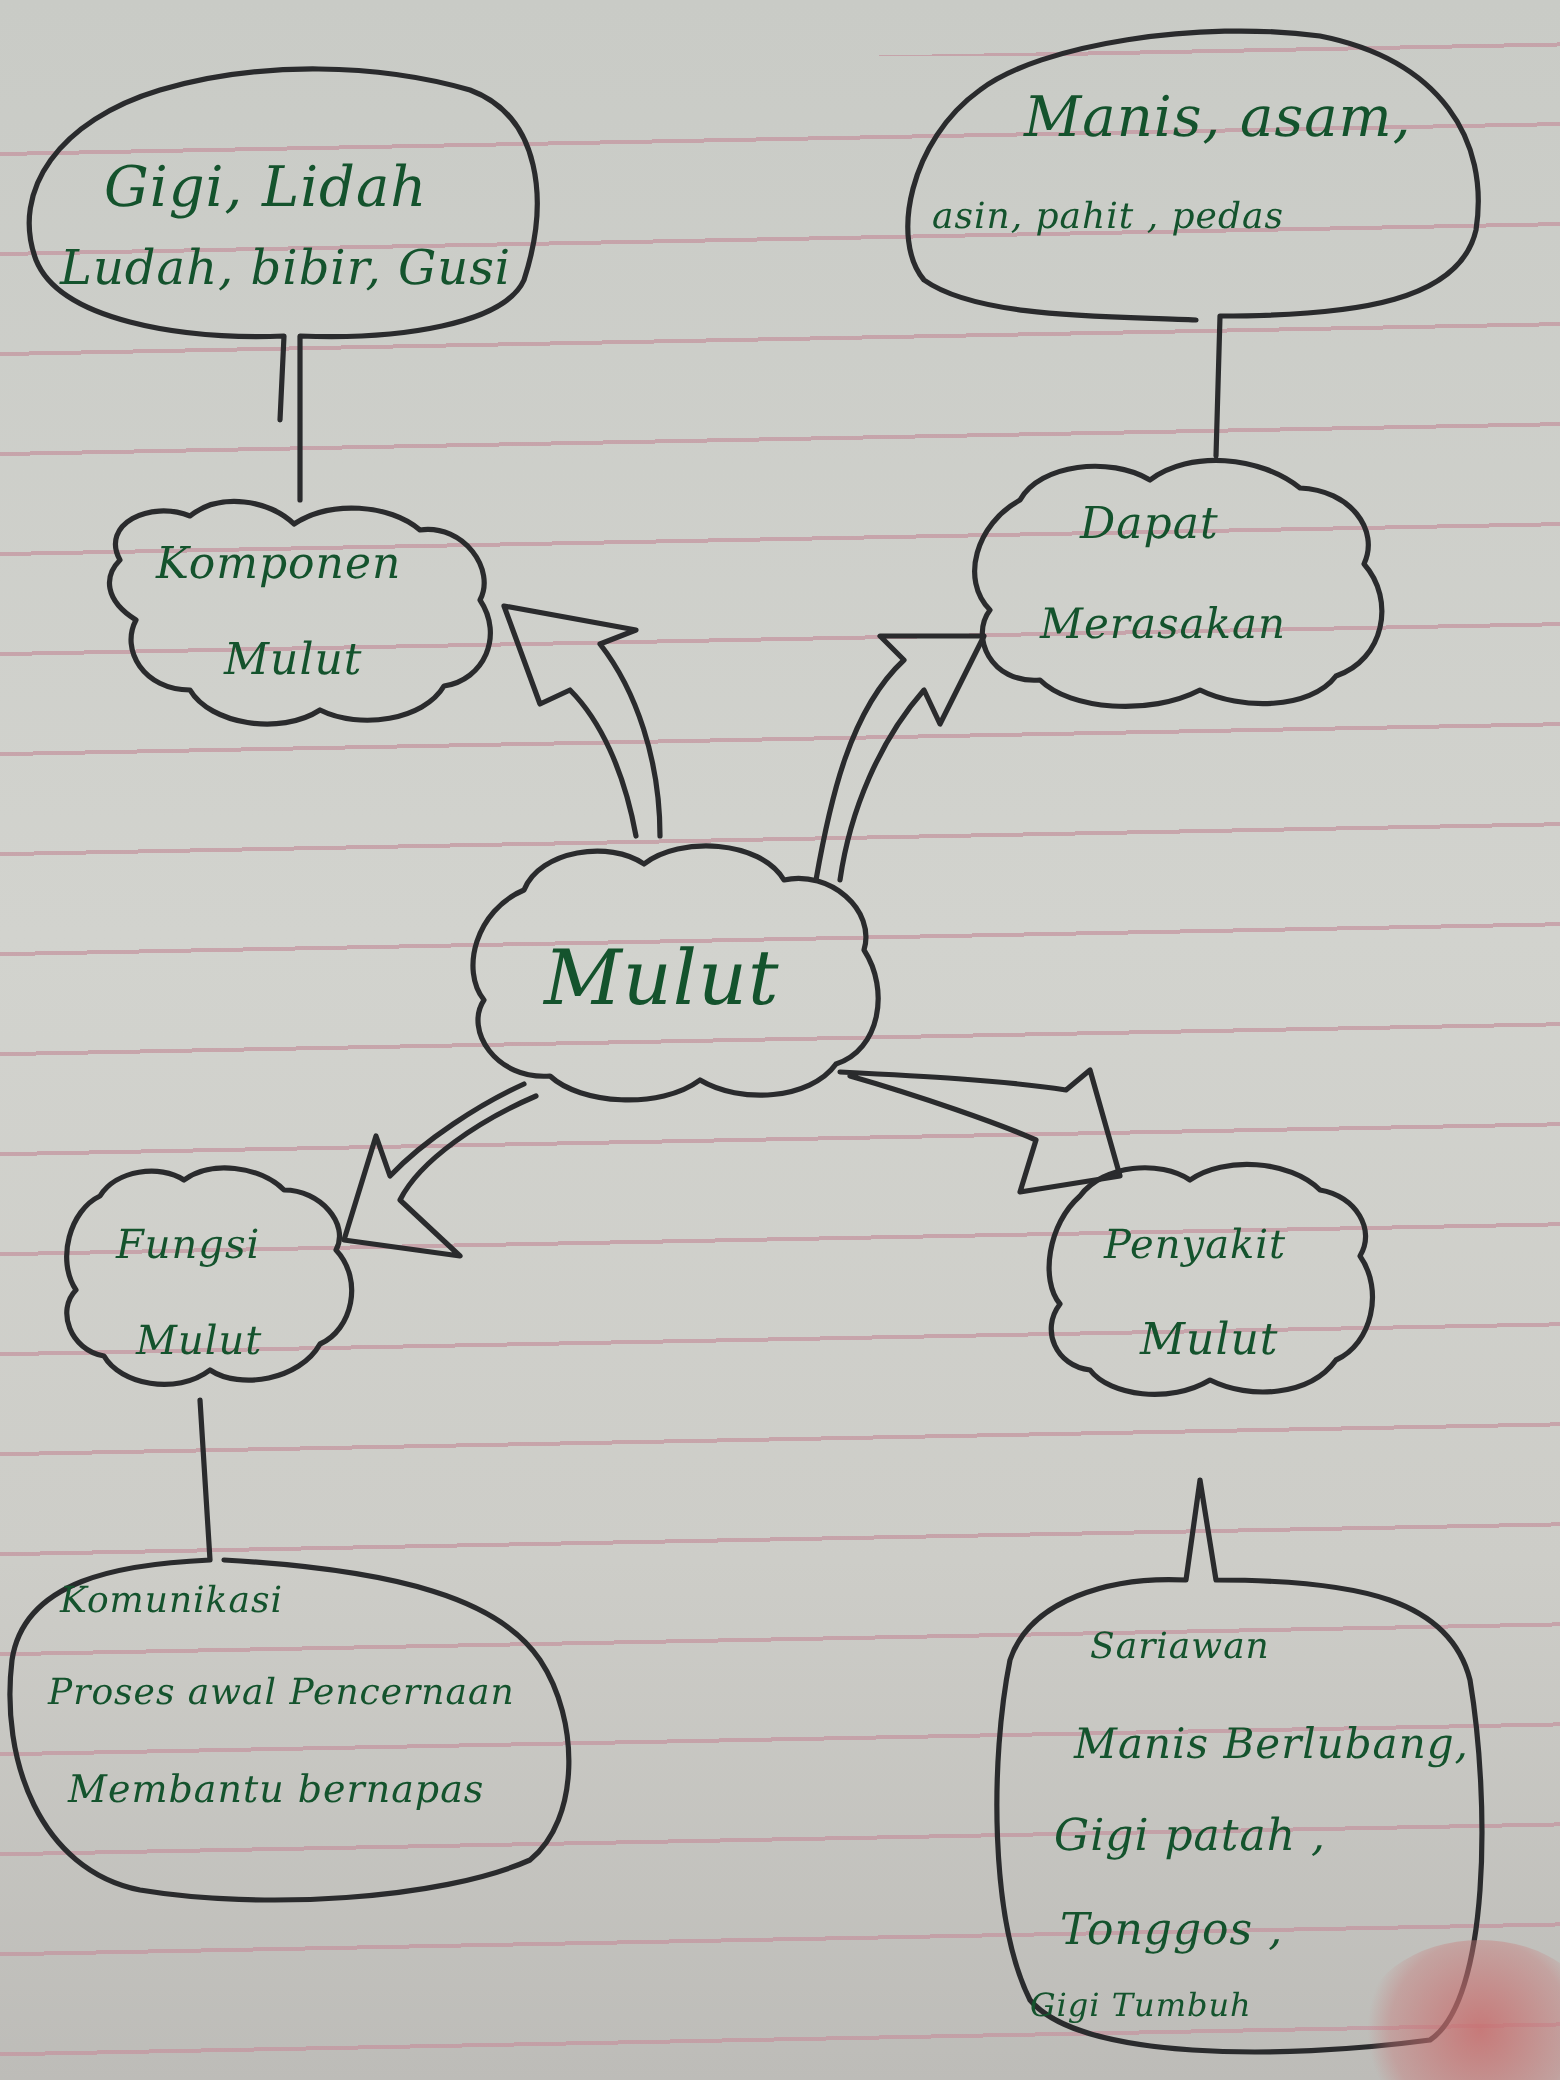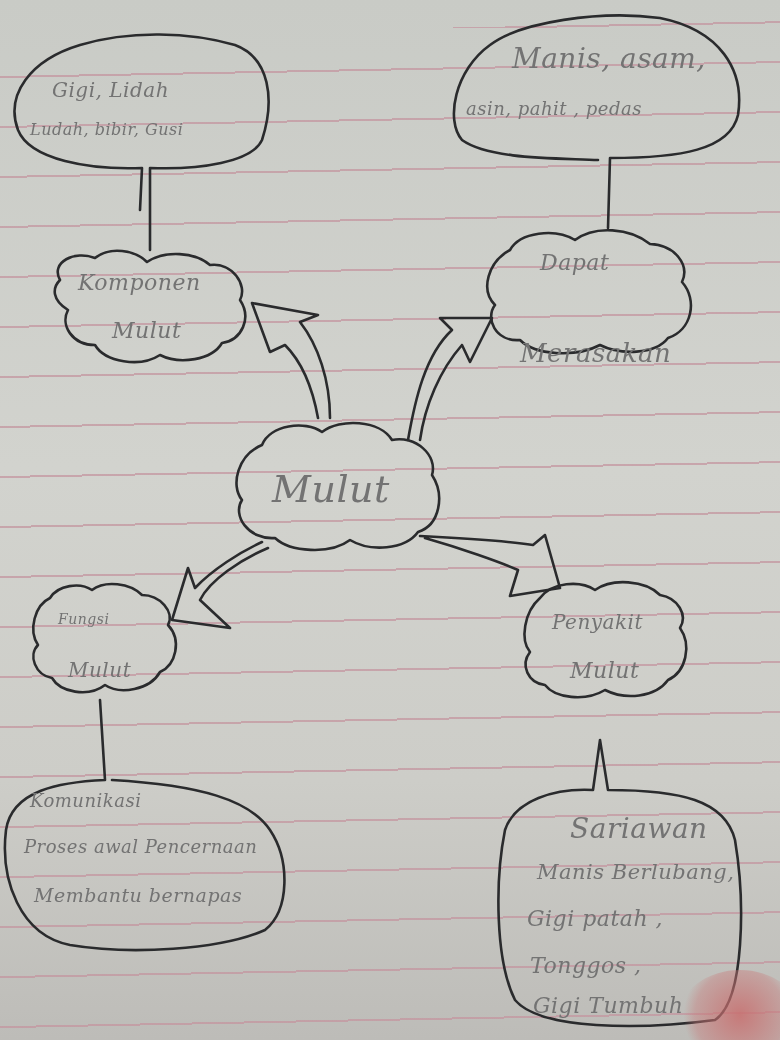--- a/index.html
+++ b/index.html
@@ -3,21 +3,21 @@
 <meta charset="utf-8">
 <style>
   html,body{margin:0;padding:0;}
   body{width:780px;height:1040px;overflow:hidden;position:relative;
     background:linear-gradient(180deg,#c9cbc6 0%,#d2d3ce 45%,#cdcdc8 75%,#bdbcb8 100%);
     font-family:"DejaVu Sans",sans-serif;}
   .paper{position:absolute;left:0;top:0;width:780px;height:1040px;
     background-image:repeating-linear-gradient(178.9deg, transparent 0px, transparent 48px, rgba(196,150,160,.75) 48px, rgba(196,150,160,.75) 50px);
     background-position:0 28px;}
   svg.layer{position:absolute;left:0;top:0;}
-  .hw{position:absolute;color:#737373;font-family:"DejaVu Serif",serif;font-style:italic;
+  .hw{position:absolute;color:#14532d;font-family:"DejaVu Serif",serif;font-style:italic;
       white-space:nowrap;line-height:1;letter-spacing:0.5px;}
   .stain{position:absolute;right:-20px;bottom:-20px;width:120px;height:90px;border-radius:50%;
       background:radial-gradient(circle at 50% 50%,rgba(200,110,110,.85),rgba(200,120,120,.4) 60%,transparent 75%);}
 </style>
 </head>
 <body>
 
 <div class="paper"></div>
 
 <svg class="layer" width="780" height="1040" viewBox="0 0 780 1040" fill="none" stroke="#2a2b2d" stroke-width="2.6" stroke-linecap="round" stroke-linejoin="round">
@@ -41,41 +41,41 @@
   <path d="M540,598 C552,582 580,580 595,590 C612,578 645,580 660,595 C678,598 688,615 680,628 C692,645 686,672 668,680 C655,698 625,700 605,690 C585,702 555,698 545,685 C528,683 520,665 530,652 C520,640 524,612 540,598 Z"></path>
 
   <path d="M318,418 C312,385 300,360 285,345 L270,352 L252,303 L318,315 L300,322 C318,345 330,380 330,418"></path>
   <path d="M408,440 C415,400 425,355 452,330 L440,318 L492,318 L470,362 L462,345 C440,370 425,405 420,440"></path>
   <path d="M268,548 C240,560 210,580 200,600 L230,628 L172,620 L188,568 L195,588 C212,570 240,552 262,542"></path>
   <path d="M425,538 C460,548 500,562 518,570 L510,596 L560,588 L545,535 L533,545 C500,540 460,538 420,536"></path>
 </svg>
 
 <div class="stain"></div>
 
-<div class="hw" style="left:52px;top:80px;font-size:20px;">Gigi, Lidah</div>
-<div class="hw" style="left:30px;top:122px;font-size:16px;">Ludah, bibir, Gusi</div>
+<div class="hw" style="left:52px;top:80px;font-size:28px;">Gigi, Lidah</div>
+<div class="hw" style="left:30px;top:122px;font-size:24px;">Ludah, bibir, Gusi</div>
 
 <div class="hw" style="left:512px;top:45px;font-size:28px;">Manis, asam,</div>
 <div class="hw" style="left:466px;top:100px;font-size:18px;">asin, pahit , pedas</div>
 
 <div class="hw" style="left:30px;top:792px;font-size:18px;">Komunikasi</div>
 <div class="hw" style="left:24px;top:838px;font-size:18px;">Proses awal Pencernaan</div>
 <div class="hw" style="left:34px;top:886px;font-size:19px;">Membantu bernapas</div>
 
-<div class="hw" style="left:545px;top:815px;font-size:28px;margin-left:25px;">Sariawan</div>
+<div class="hw" style="left:545px;top:815px;font-size:18px;">Sariawan</div>
 <div class="hw" style="left:537px;top:862px;font-size:21px;">Manis Berlubang,</div>
 <div class="hw" style="left:527px;top:908px;font-size:22px;">Gigi patah ,</div>
 <div class="hw" style="left:530px;top:955px;font-size:22px;">Tonggos ,</div>
-<div class="hw" style="left:533px;top:995px;font-size:22px;">Gigi Tumbuh</div>
+<div class="hw" style="left:515px;top:995px;font-size:16px;">Gigi Tumbuh</div>
 
 <div class="hw" style="left:78px;top:272px;font-size:22px;text-align:right;">Komponen</div>
 <div class="hw" style="left:112px;top:320px;font-size:22px;">Mulut</div>
 
 <div class="hw" style="left:540px;top:252px;font-size:22px;">Dapat</div>
-<div class="hw" style="left:520px;top:302px;font-size:26px;margin-top:38px;">Merasakan</div>
+<div class="hw" style="left:520px;top:302px;font-size:21px;">Merasakan</div>
 
 <div class="hw" style="left:272px;top:470px;font-size:38px;">Mulut</div>
 
-<div class="hw" style="left:58px;top:612px;font-size:14px;">Fungsi</div>
+<div class="hw" style="left:58px;top:612px;font-size:20px;">Fungsi</div>
 <div class="hw" style="left:68px;top:660px;font-size:20px;">Mulut</div>
 
 <div class="hw" style="left:552px;top:612px;font-size:20px;">Penyakit</div>
 <div class="hw" style="left:570px;top:660px;font-size:22px;">Mulut</div>
 
 </body></html>

